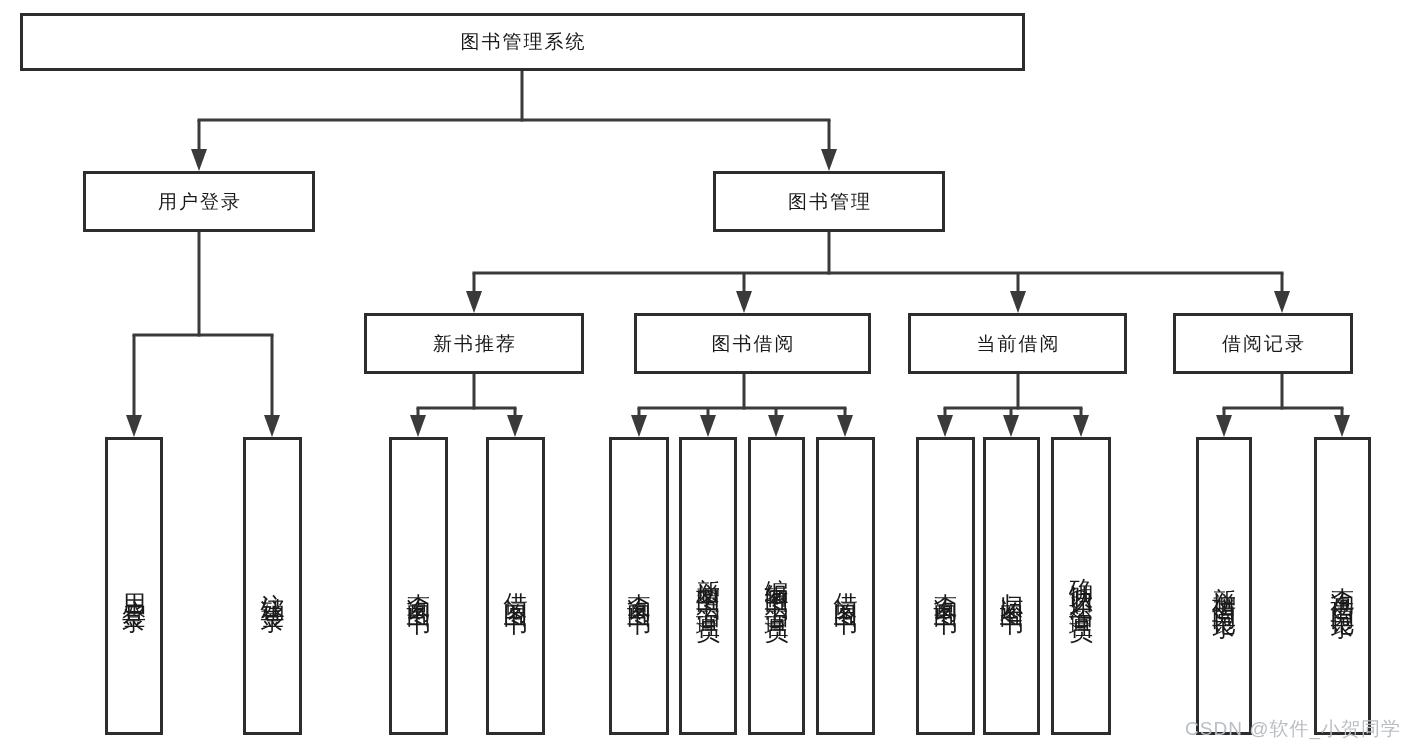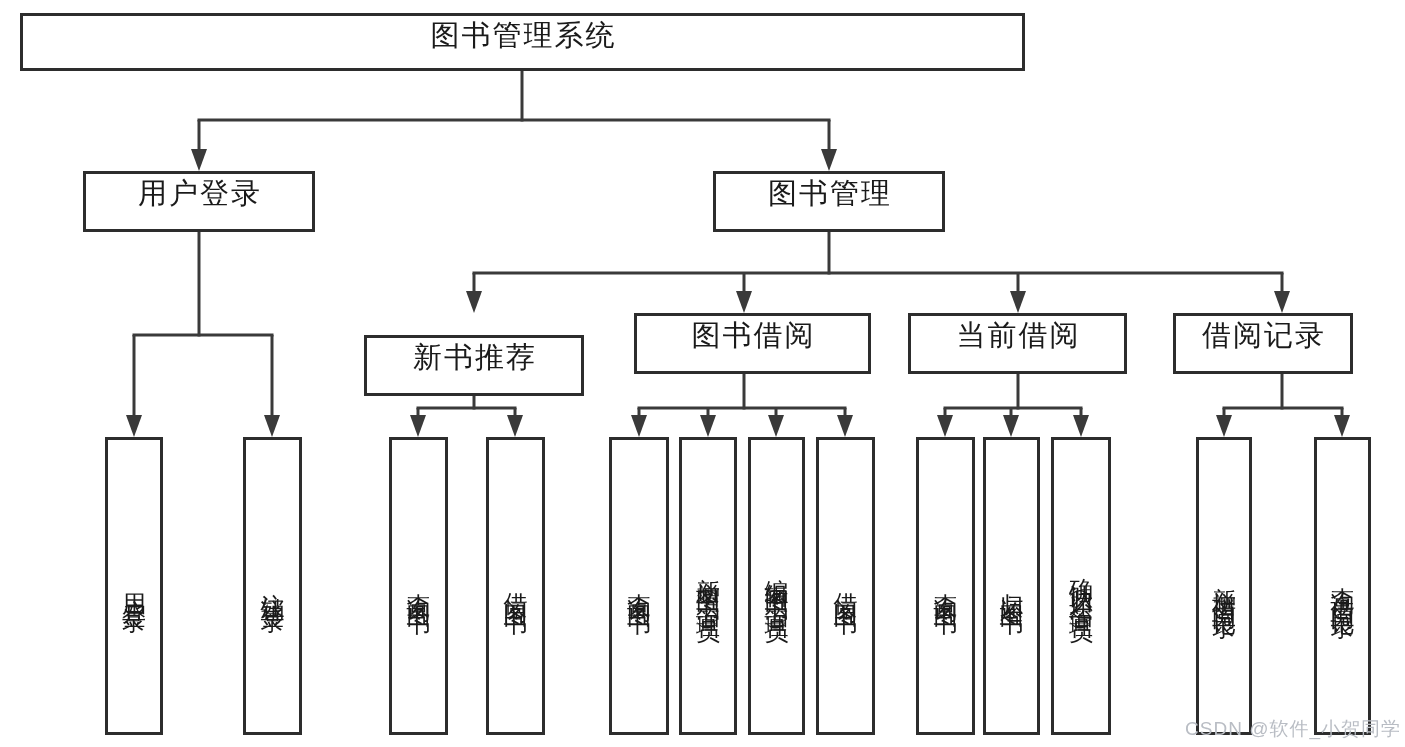--- a/index.html
+++ b/index.html
@@ -21,22 +21,22 @@
   }
   .connector-layer{
     position:absolute;left:0;top:0;width:1405px;height:747px;
     color:var(--line);
     pointer-events:none;
   }
   .node{
     position:absolute;
     background:#fff;
     border:3px solid var(--border);
-    display:flex;align-items:flex-start;justify-content:center;
-    font-size:29px;
+    display:flex;align-items:center;justify-content:center;
+    font-size:19px;
     letter-spacing:2px;
     text-indent:2px;
     white-space:nowrap;
     z-index:2;
   }
   .leaf{
     position:absolute;
     top:437px;height:298px;
     background:#fff;
     border:3px solid var(--border);
@@ -125,21 +125,21 @@
     <span>图书管理系统</span>
   </div>
 
   <div class="node" style="left:83px;top:171px;width:232px;height:61px;">
     <span>用户登录</span>
   </div>
   <div class="node" style="left:713px;top:171px;width:232px;height:61px;">
     <span>图书管理</span>
   </div>
 
-  <div class="node" style="left:364px;top:313px;width:220px;height:61px;margin-top:22px;">
+  <div class="node" style="left:364px;top:313px;width:220px;height:61px;">
     <span>新书推荐</span>
   </div>
   <div class="node" style="left:634px;top:313px;width:237px;height:61px;">
     <span>图书借阅</span>
   </div>
   <div class="node" style="left:908px;top:313px;width:219px;height:61px;">
     <span>当前借阅</span>
   </div>
   <div class="node" style="left:1173px;top:313px;width:180px;height:61px;">
     <span>借阅记录</span>

